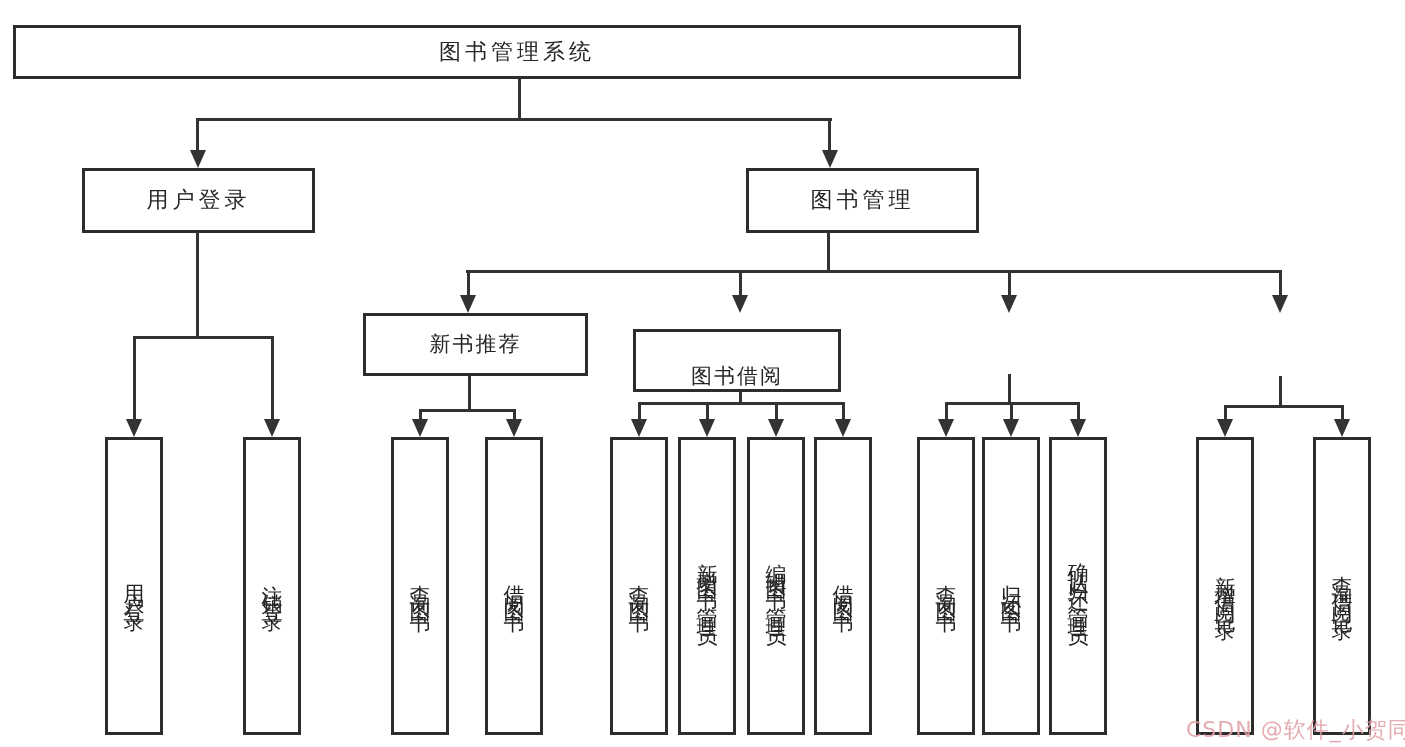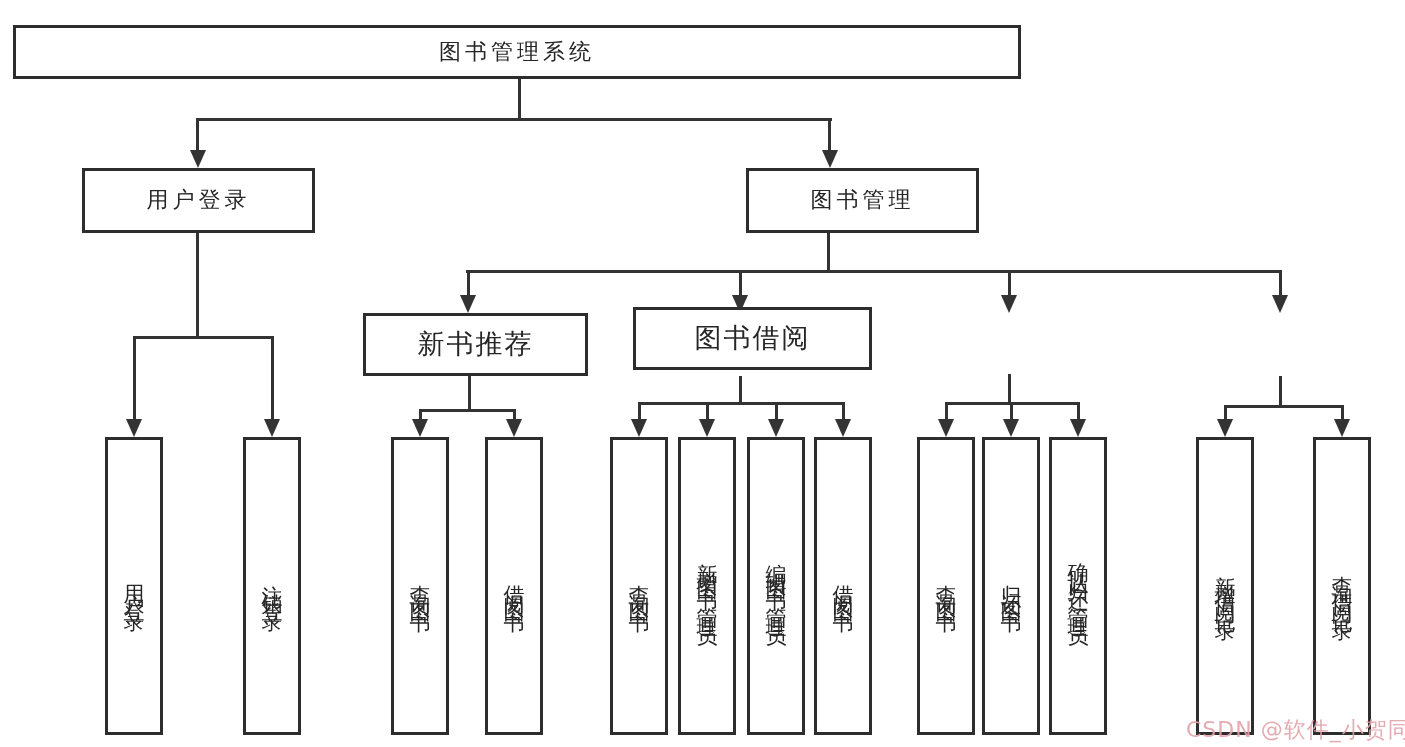--- a/index.html
+++ b/index.html
@@ -7,21 +7,21 @@
     position:relative;width:1405px;height:747px;background:#ffffff;
     font-family:"DejaVu Sans","Liberation Sans",sans-serif;
     overflow:hidden;color:#262626;
   }
   .box{
     position:absolute;box-sizing:border-box;
     border:3px solid #2d2d2d;background:#ffffff;
     display:flex;align-items:center;justify-content:center;
   }
   .h-label{font-size:22px;letter-spacing:4px;white-space:nowrap;line-height:1.2;}
-  .h-label.mid{font-size:27px;letter-spacing:2px;}
+  .h-label.mid{font-size:21px;letter-spacing:2px;}
   .v-label{
     writing-mode:vertical-rl;text-orientation:mixed;
     font-size:21px;letter-spacing:9px;line-height:1.15;white-space:nowrap;
   }
   .line{position:absolute;background:#333333;}
   .arrow{
     position:absolute;width:0;height:0;
     border-left:8px solid transparent;border-right:8px solid transparent;
     border-top:18px solid #333333;
   }
@@ -105,21 +105,21 @@
   <div class="box" style="left:82px;top:168px;width:233px;height:65px;">
     <span class="h-label">用户登录</span>
   </div>
   <div class="box" style="left:712px;top:168px;width:233px;height:65px;margin-left:34px;">
     <span class="h-label">图书管理</span>
   </div>
 
   <div class="box" style="left:363px;top:313px;width:225px;height:63px;">
     <span class="h-label mid">新书推荐</span>
   </div>
-  <div class="box" style="left:633px;top:307px;width:239px;height:63px;">
+  <div class="box" style="left:633px;top:329px;width:208px;height:63px;align-items:flex-end;">
     <span class="h-label mid">图书借阅</span>
   </div>
 
   <div class="box" style="left:105px;top:437px;width:58px;height:298px;">
     <span class="v-label">用户登录</span>
   </div>
   <div class="box" style="left:243px;top:437px;width:58px;height:298px;">
     <span class="v-label">注销登录</span>
   </div>
 

